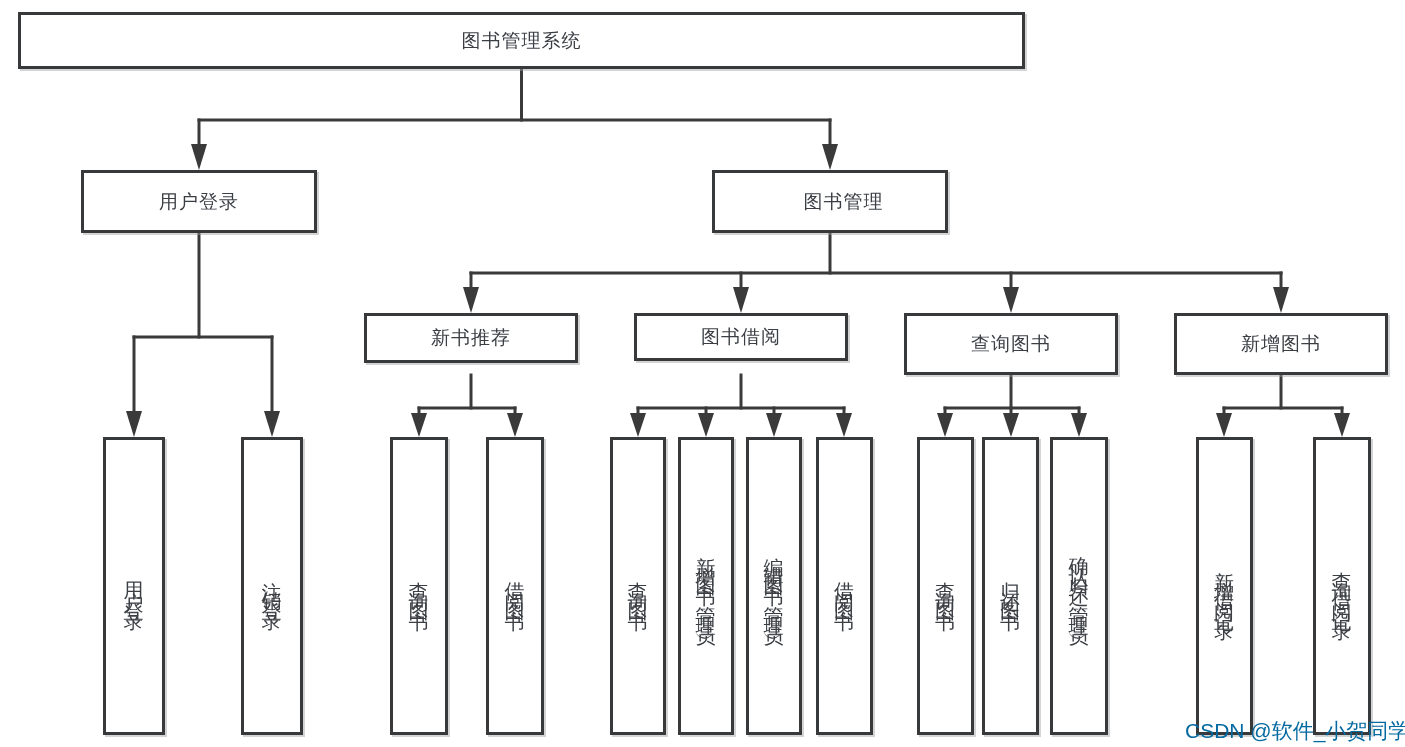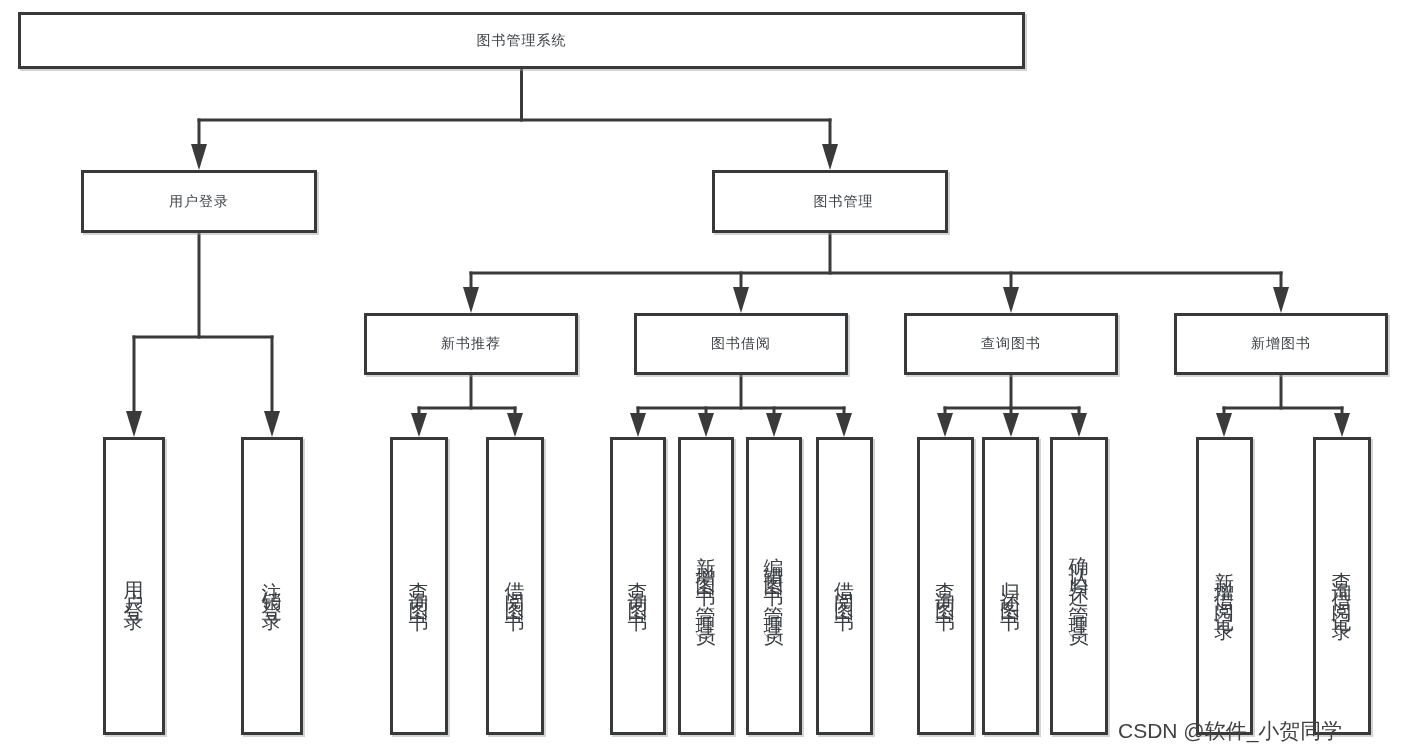--- a/index.html
+++ b/index.html
@@ -7,28 +7,28 @@
     position:relative;width:1405px;height:747px;background:#ffffff;overflow:hidden;
     font-family:"Liberation Sans","DejaVu Sans",sans-serif;
   }
   .connectors{position:absolute;left:0;top:0;width:1405px;height:747px;}
   .box{
     position:absolute;box-sizing:border-box;background:#ffffff;
     border:3px solid #38393b;box-shadow:2px 2px 0 rgba(160,160,160,0.45);
     display:flex;align-items:center;justify-content:center;
     color:#3b3f44;
   }
-  .hlabel{font-size:14px;letter-spacing:1px;white-space:nowrap;}
+  .hlabel{font-size:19px;letter-spacing:1px;white-space:nowrap;}
   .leaf .vlabel{
     writing-mode:vertical-rl;text-orientation:mixed;
     font-size:20px;letter-spacing:10px;line-height:1;white-space:nowrap;
   }
   .watermark{
-    position:absolute;left:1118px;top:717px;width:220px;
-    font-size:21px;color:#404040;letter-spacing:0px;white-space:nowrap;
+    position:absolute;left:1185px;top:717px;width:220px;
+    font-size:21px;color:#0369a1;letter-spacing:0px;white-space:nowrap;
   }
   svg line{stroke:#3a3a3a;stroke-width:3;stroke-linecap:square;}
   svg polygon{fill:#3a3a3a;stroke:none;}
 </style>
 </head>
 <body>
 
 <div class="canvas">
 
   <svg class="connectors" viewBox="0 0 1405 747">
@@ -97,24 +97,24 @@
     <span class="hlabel">图书管理系统</span>
   </div>
 
   <div class="box" style="left:81px;top:170px;width:236px;height:63px;">
     <span class="hlabel">用户登录</span>
   </div>
   <div class="box" style="left:712px;top:170px;width:236px;height:63px;padding-left:27px;">
     <span class="hlabel">图书管理</span>
   </div>
 
-  <div class="box" style="left:364px;top:313px;width:214px;height:62px;">
+  <div class="box" style="left:364px;top:313px;width:214px;height:50px;">
     <span class="hlabel">新书推荐</span>
   </div>
-  <div class="box" style="left:634px;top:313px;width:214px;height:62px;">
+  <div class="box" style="left:634px;top:313px;width:214px;height:48px;">
     <span class="hlabel">图书借阅</span>
   </div>
   <div class="box" style="left:904px;top:313px;width:214px;height:62px;">
     <span class="hlabel">查询图书</span>
   </div>
   <div class="box" style="left:1174px;top:313px;width:214px;height:62px;">
     <span class="hlabel">新增图书</span>
   </div>
 
   <div class="box leaf" style="left:103px;top:437px;width:62px;height:298px;">

